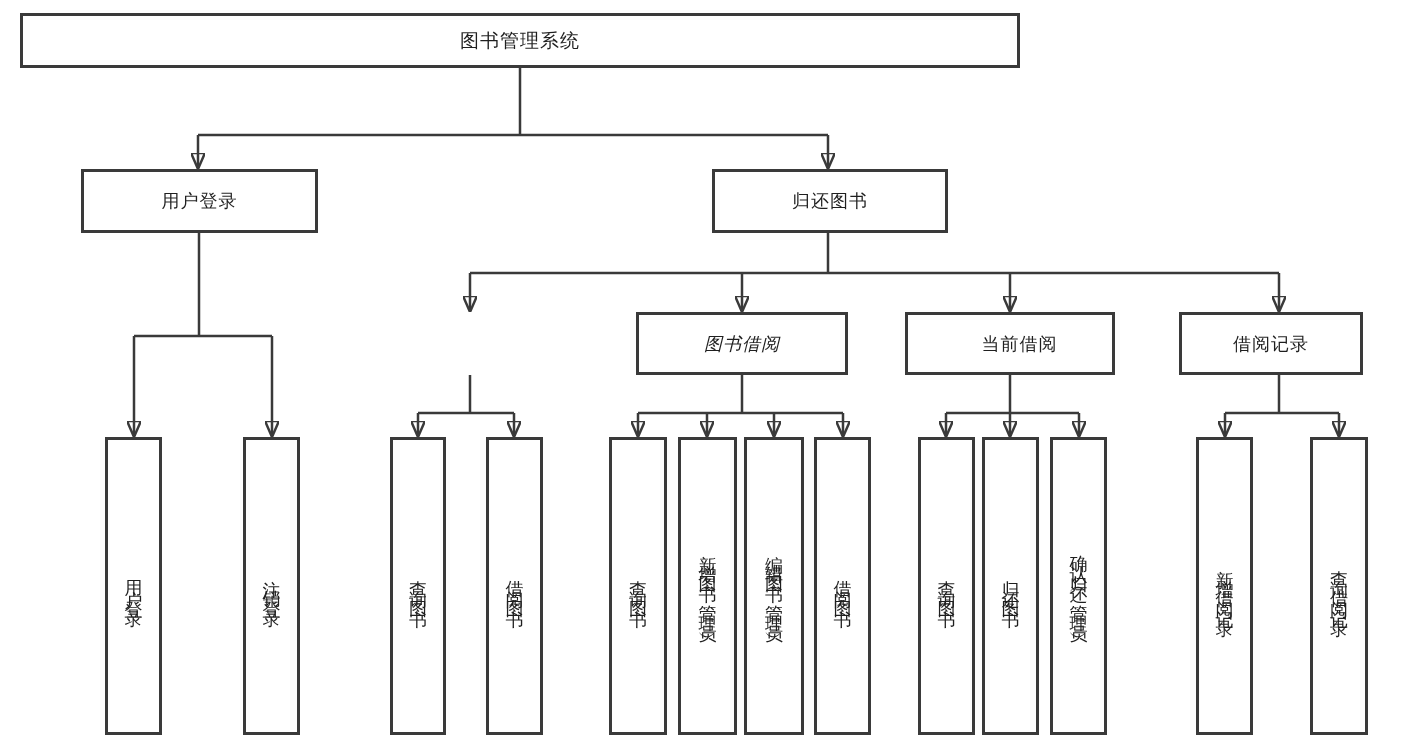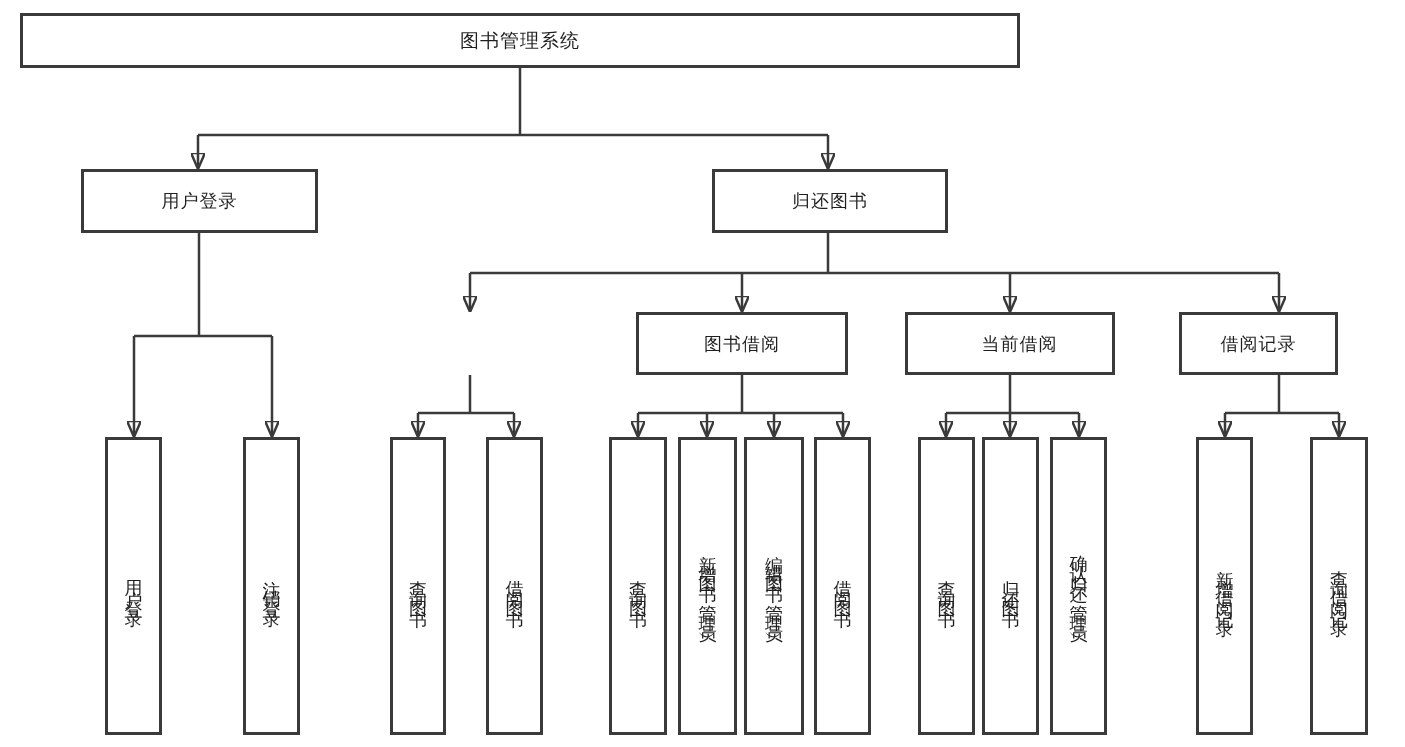--- a/index.html
+++ b/index.html
@@ -105,27 +105,27 @@
     <span>图书管理系统</span>
   </div>
 
   <div class="node" style="left:81px; top:169px; width:237px; height:64px;">
     <span>用户登录</span>
   </div>
   <div class="node" style="left:712px; top:169px; width:236px; height:64px;">
     <span>归还图书</span>
   </div>
 
-  <div class="node" style="left:636px; top:312px; width:212px; height:63px;">
+  <div class="node" style="left:636px; top:312px; width:212px; height:63px;font-style:italic;">
     <span>图书借阅</span>
   </div>
   <div class="node" style="left:905px; top:312px; width:210px; height:63px;padding-left:19px;">
     <span>当前借阅</span>
   </div>
-  <div class="node" style="left:1179px; top:312px; width:159px; height:63px;">
+  <div class="node" style="left:1179px; top:312px; width:184px; height:63px;">
     <span>借阅记录</span>
   </div>
 
   <div class="node leaf" style="left:105px; top:437px; width:57px; height:298px;">
     <span>用户登录</span>
   </div>
   <div class="node leaf" style="left:243px; top:437px; width:57px; height:298px;">
     <span>注销登录</span>
   </div>
 

